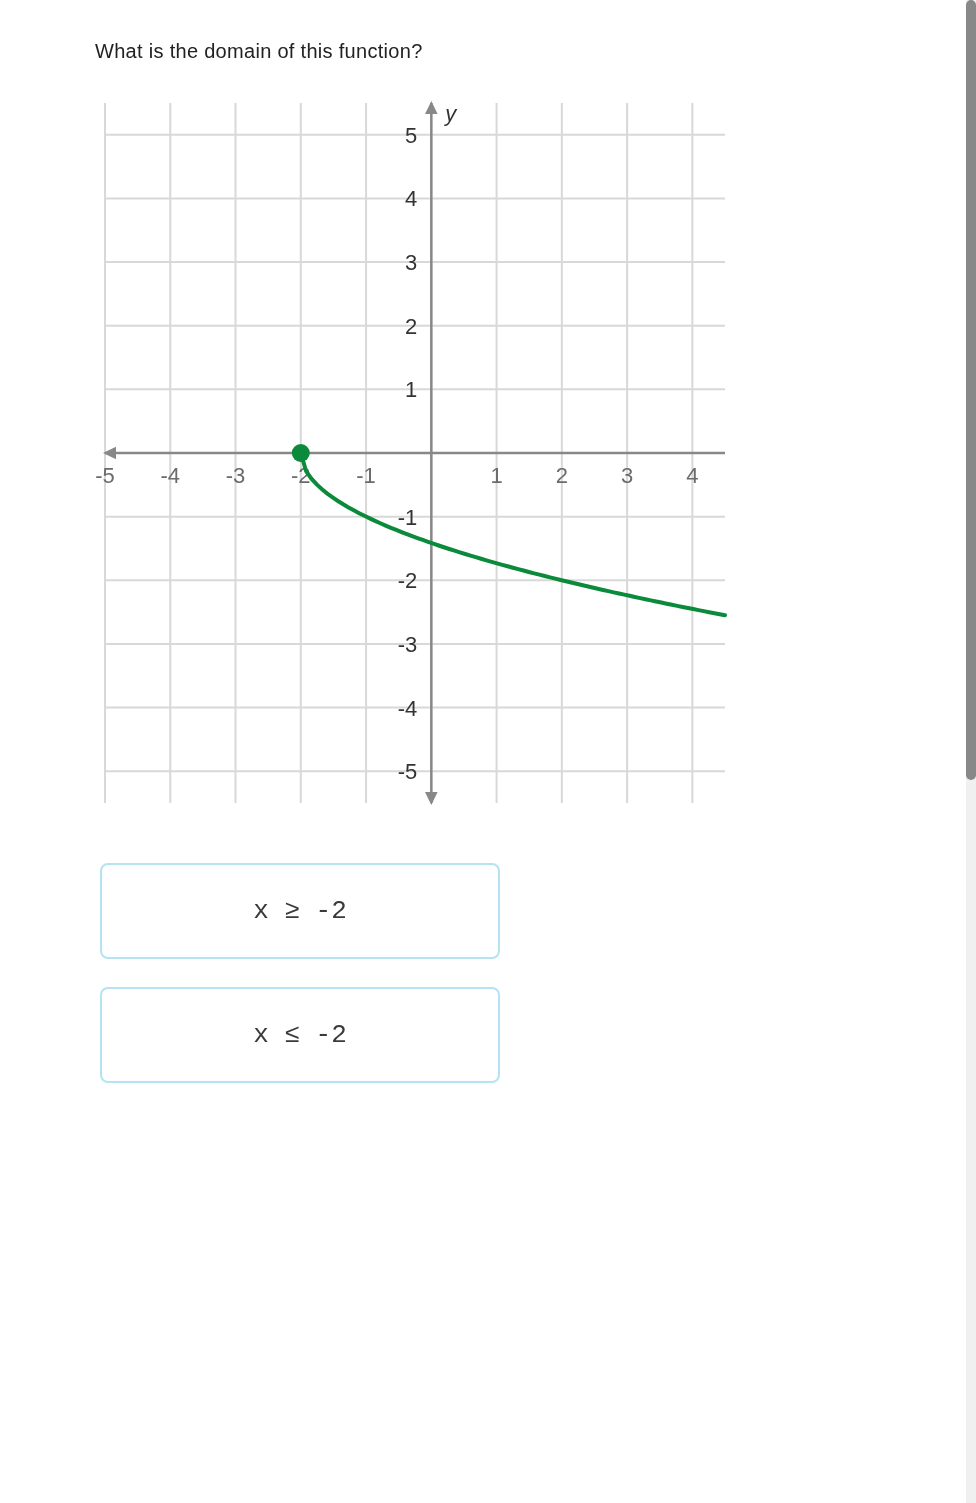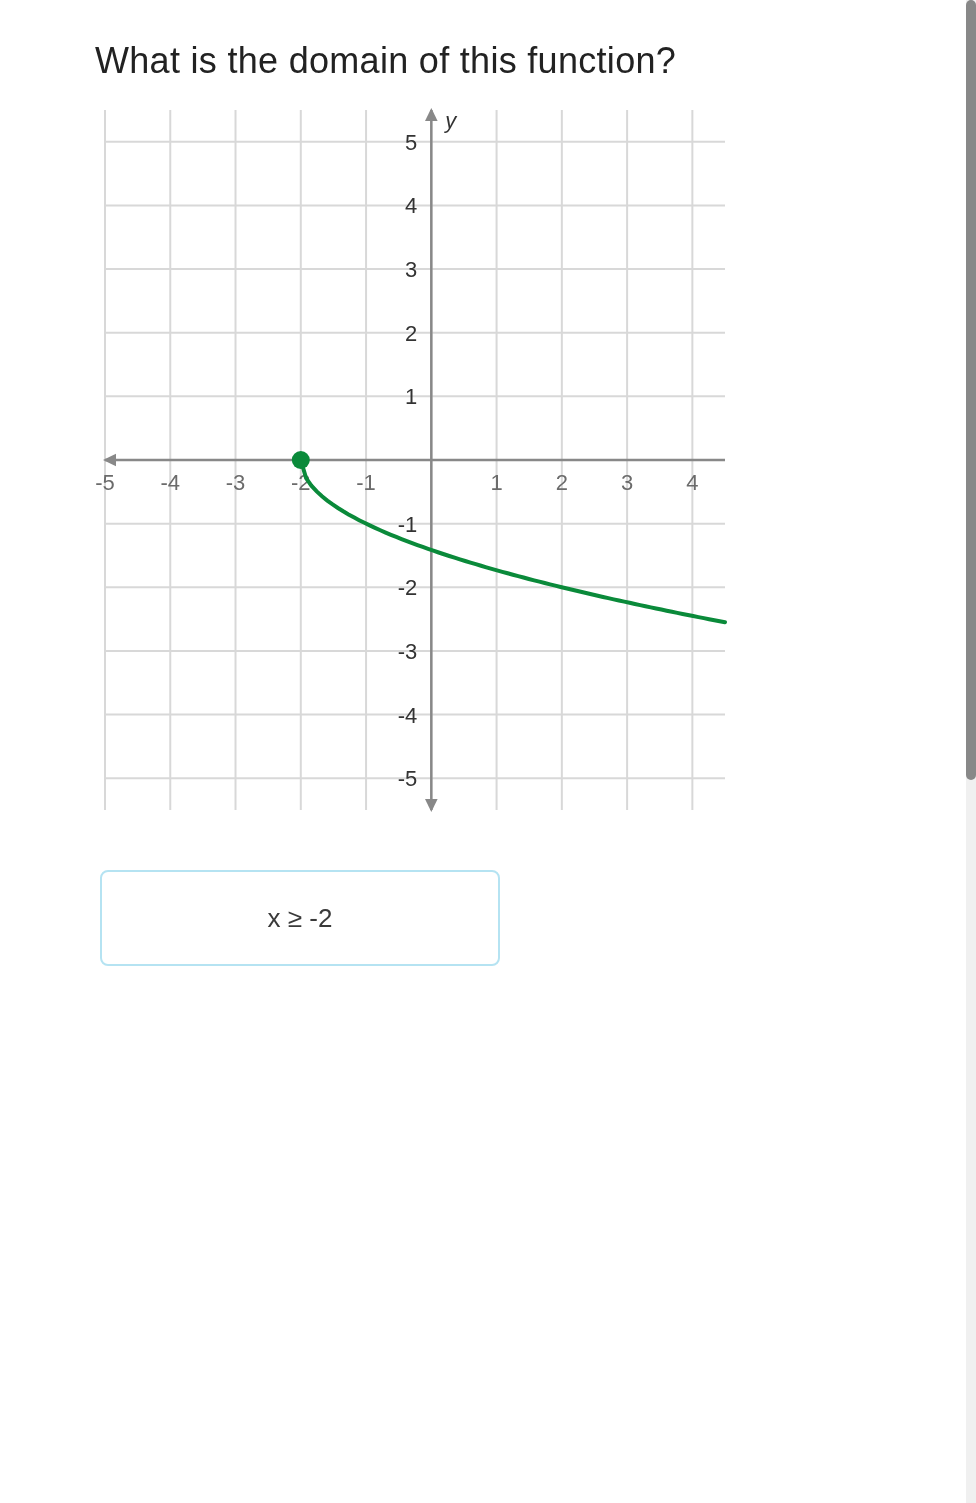--- a/index.html
+++ b/index.html
@@ -22,23 +22,23 @@
   .scrollbar-thumb {
     position: absolute;
     top: 0;
     left: 0;
     width: 10px;
     height: 780px;
     background: #888;
     border-radius: 5px;
   }
   .question-text {
-    font-size: 36px;
+    font-size: 20px;
     color: #222;
-    margin-bottom: 18px;
+    margin-bottom: 30px;
     letter-spacing: 0.3px;
   }
   .chart-wrap {
     width: 640px;
     height: 720px;
     position: relative;
     margin-bottom: 50px;
     margin-left: 0;
   }
   svg { display: block; }
@@ -82,21 +82,21 @@
   .answer-btn {
     border: 2px solid #b5e3f2;
     background: #fff;
     border-radius: 8px;
     height: 96px;
     display: flex;
     align-items: center;
     justify-content: center;
     font-size: 26px;
     color: #3a3a3a;
-    font-family: Liberation Sans, sans-serif;
+    font-family: Liberation Mono, monospace;
     cursor: pointer;
   }
 </style>
 </head>
 <body>
 
 <div class="question-text">What is the domain of this function?</div>
 
 <div class="chart-wrap">
 <svg id="chart-svg" width="640" height="720" viewBox="0 0 640 720">
@@ -146,17 +146,18 @@
       <text x="322.3157894736842" y="113.4545454545455" text-anchor="end" class="y-axis-tick-label">4</text>
       <text x="322.3157894736842" y="49.818181818181756" text-anchor="end" class="y-axis-tick-label">5</text>
       <text x="350.3157894736842" y="28" class="axis-name">y</text>
       <path d="M205.78947368421052,360 L211.0921052631579,378.13915449021357 L216.3947368421053,385.65263829004084 L221.69736842105263,391.417937183391 L227.00000000000003,396.2783089804271 L232.30263157894734,400.56038249448807 L237.6052631578947,404.43167286653755 L242.9078947368421,407.99169177408567 L248.21052631578945,411.3052765800817 L253.51315789473685,414.41746347064066 L258.8157894736842,417.3610430187453 L264.11842105263156,420.1607694583288 L269.42105263157896,422.83587436678204 L274.72368421052636,425.40165160802786 L280.0263157894737,427.87050138814124 L285.32894736842104,430.2526432548806 L290.6315789473684,432.5566179608542 L295.9342105263158,434.78964992254737 L301.2368421052632,436.9579148701225 L306.5394736842105,439.0667413441129 L311.8421052631579,441.1207649889762 L317.14473684210526,443.12404849390174 L322.4473684210526,445.0801760907696 L327.75000000000006,446.9923289104056 L333.0526315789474,448.86334573307505 L338.3552631578947,450.6957724510678 L343.6578947368421,452.4919027056731 L348.9605263157894,454.2538115501731 L354.2631578947369,455.98338354817133 L359.5657894736842,457.68233639187383 L364.86842105263156,459.3522408836109 L370.1710526315789,460.9945379424792 L375.4736842105263,462.61055316016336 L380.7763157894737,464.2015093242634 L386.0789473684211,465.7685372456024 L391.38157894736844,467.3126851620731 L396.6842105263158,468.8349269412813 L401.9868421052631,470.33616926436173 L407.2894736842106,471.8172579414901 L412.5921052631579,473.278983484023 L417.8947368421053,474.7220860374906 L423.1973684210526,476.14725976282534 L428.49999999999994,477.5551567394347 L433.8026315789474,478.94639045239194 L439.10526315789474,480.3215389166575 L444.40789473684214,481.6811474834642 L449.7105263157894,483.02573136751676 L455.0131578947368,484.3557779282179 L460.3157894736842,485.6717487335641 L465.6184210526316,486.9740814314949 L470.92105263157896,488.2631914502042 L476.22368421052636,489.5394735461418 L481.52631578947364,490.8033032160557 L486.8289473684211,492.05503798739085 L492.13157894736844,493.2950185996126 L497.4342105263158,494.5235700875163 L502.7368421052632,495.7410027762826 L508.03947368421046,496.94761319691037 L513.3421052631579,498.14368492967895 L518.6447368421052,499.32948938243567 L523.9473684210526,500.5052865097612 L529.25,501.6713254784112 L534.5526315789473,502.8278452838583 L539.8552631578948,503.975075322257 L545.1578947368421,505.11323592170845 L550.4605263157895,506.24253883630865 L555.7631578947369,507.3631877061198 L561.0657894736843,508.4753784858922 L566.3684210526316,509.57929984509474 L571.6710526315788,510.6751335415655 L576.9736842105264,511.7630547708777 L582.2763157894738,512.8432324933239 L587.578947368421,513.915829740245 L592.8815789473684,514.981003901278 L598.1842105263157,516.0389069939538 L603.4868421052631,517.0896859169551 L608.7894736842106,518.1334826882259 L614.0921052631579,519.1704346690278 L619.3947368421053,520.2006747749431 L624.6973684210526,521.224331674741 L630,522.2415299779523 " class="curve"></path>
       <circle cx="205.78947368421052" cy="360" r="9" class="endpoint"></circle>
     </svg>
 </div>
 
 <div class="answers">
   <div class="answer-btn">x ≥ -2</div>
+  <div class="answer-btn">x ≤ -2</div>
 </div>
 
 <div class="scrollbar">
   <div class="scrollbar-thumb"></div>
 </div>
 
 </body></html>

